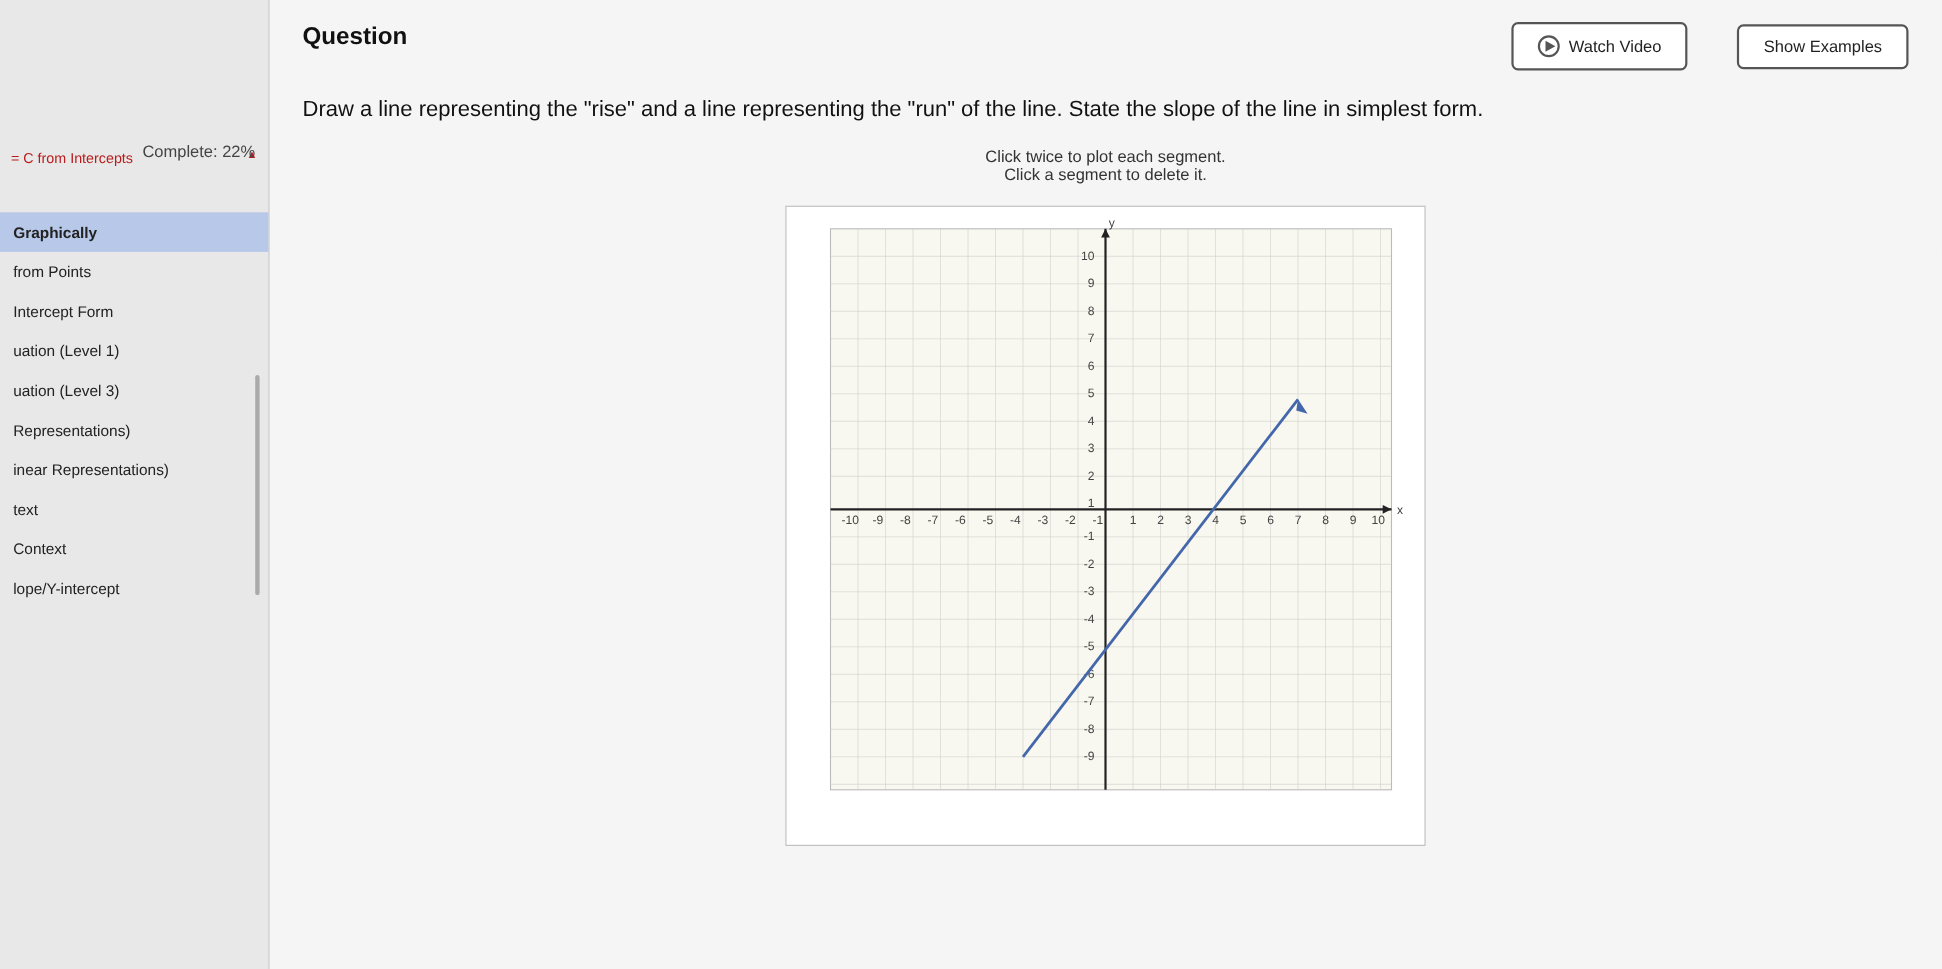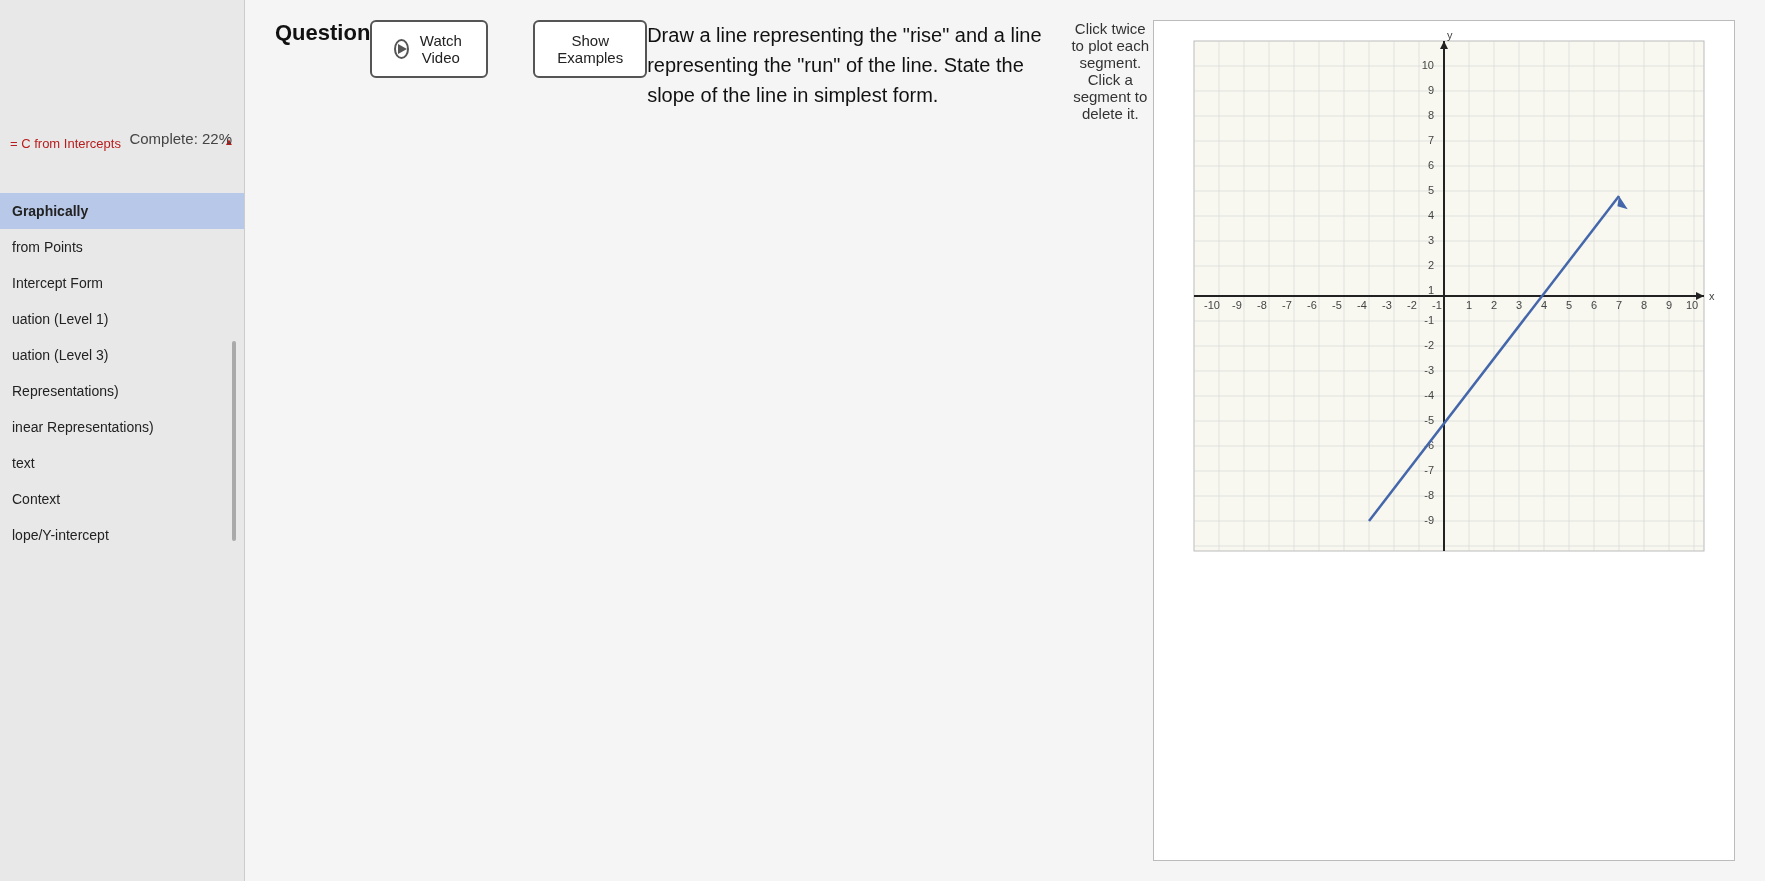--- a/index.html
+++ b/index.html
@@ -70,21 +70,21 @@
       border-radius: 2px;
       transform: translateY(-50%);
     }
 
     
     #main {
       flex: 1;
       background: #f5f5f5;
       padding: 20px 30px;
       display: flex;
-      flex-direction: row;
+      flex-direction: column;
     }
 
     .top-bar {
       display: flex;
       justify-content: space-between;
       align-items: flex-start;
       margin-bottom: 20px;
     }
 
     .question-label {

